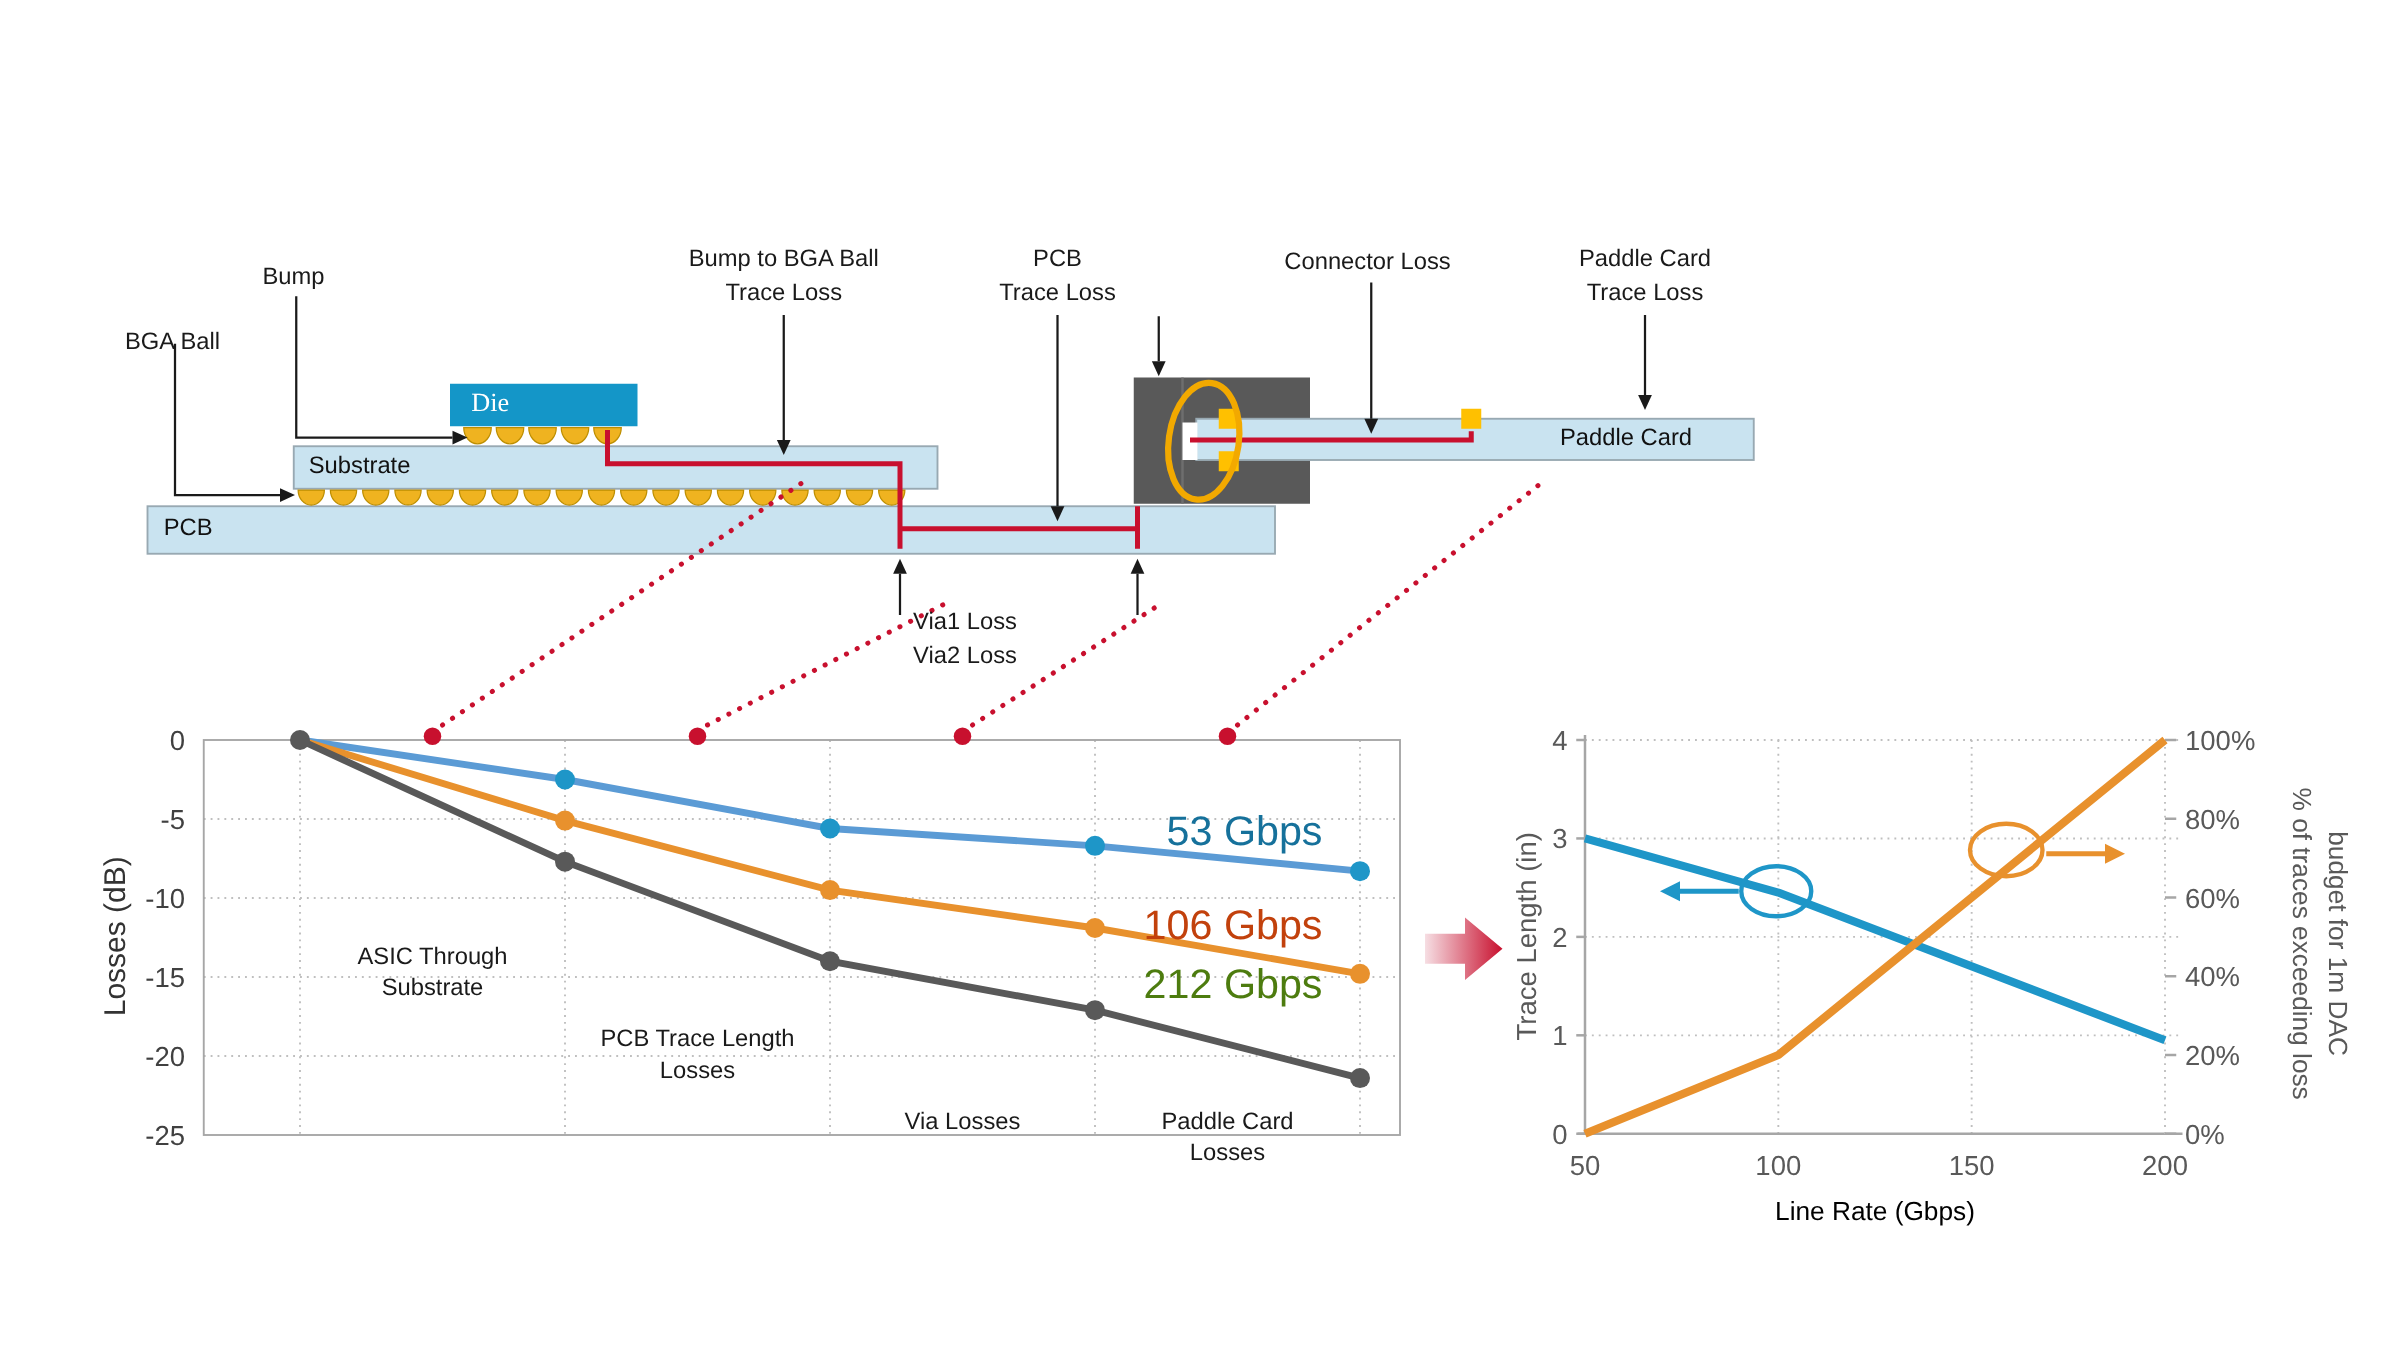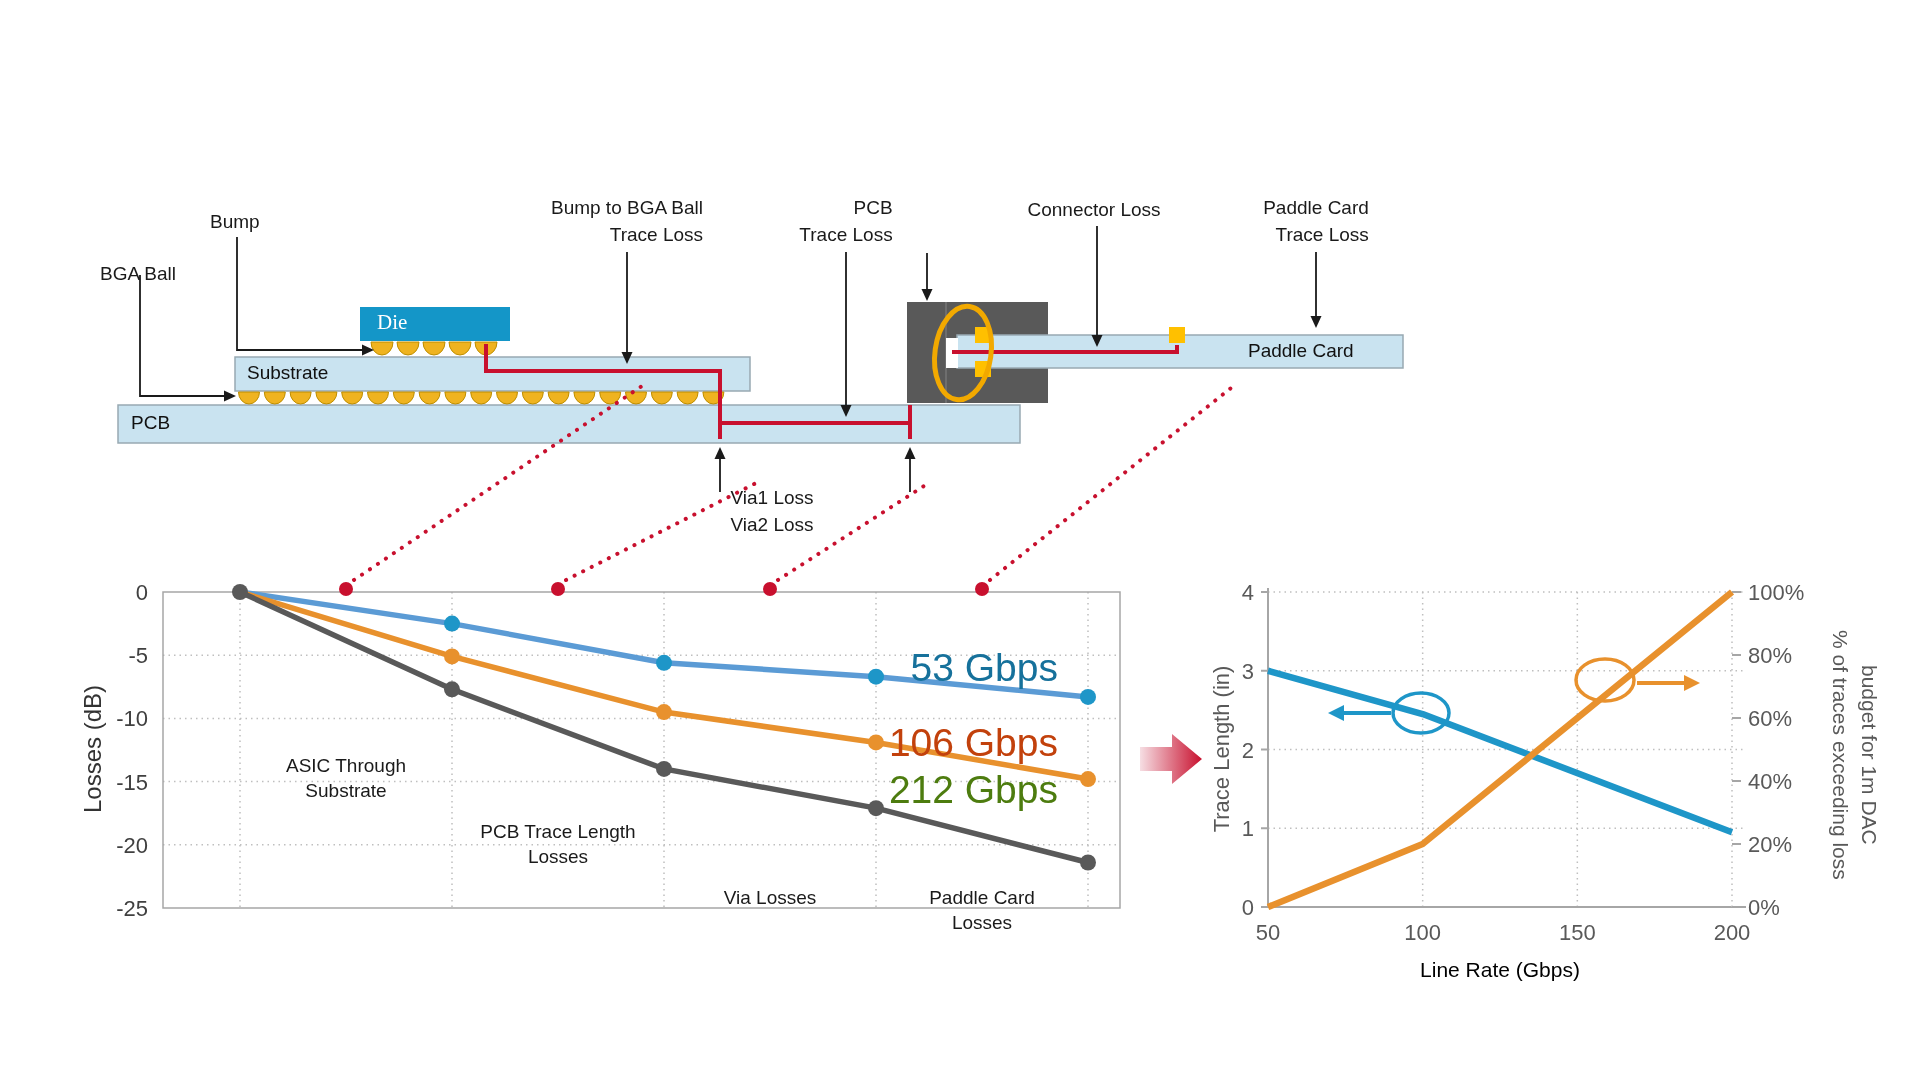--- a/index.html
+++ b/index.html
@@ -1,24 +1,24 @@
 <!DOCTYPE html>
 <html><head>
 <meta charset="utf-8">
 <style>
   html,body{margin:0;padding:0;background:#fff;}
   #stage{position:relative;width:1920px;height:1080px;background:#fff;overflow:hidden;
          font-family:"Liberation Sans",sans-serif;color:#1a1a1a;}
   #base-svg{position:absolute;left:0;top:0;width:1920px;height:1080px;}
   .lbl{position:absolute;font-size:19px;line-height:27px;color:#1a1a1a;white-space:nowrap;}
-  .ctr{transform:translateX(-50%);text-align:right;}
+  .ctr{transform:translateX(-50%);text-align:center;}
   .die-text{position:absolute;color:#fff;font-size:21px;font-family:Liberation Serif, serif;}
   .board-text{position:absolute;font-size:19px;color:#111;}
   .ann{position:absolute;font-size:19px;line-height:25px;text-align:center;transform:translateX(-50%);margin-top:25px;}
-  .series-lbl{position:absolute;font-size:39px;width:200px;text-align:right;}
+  .series-lbl{position:absolute;font-size:33px;width:200px;text-align:right;}
   .rot-left{position:absolute;transform:rotate(-90deg);transform-origin:center;text-align:center;}
   .vert-rl{position:absolute;writing-mode:vertical-lr;text-align:center;}
   svg text{font-family:"Liberation Sans",sans-serif;}
 </style>
 </head>
 <body>
 
 <div id="stage">
   <svg id="base-svg">
       <defs>

